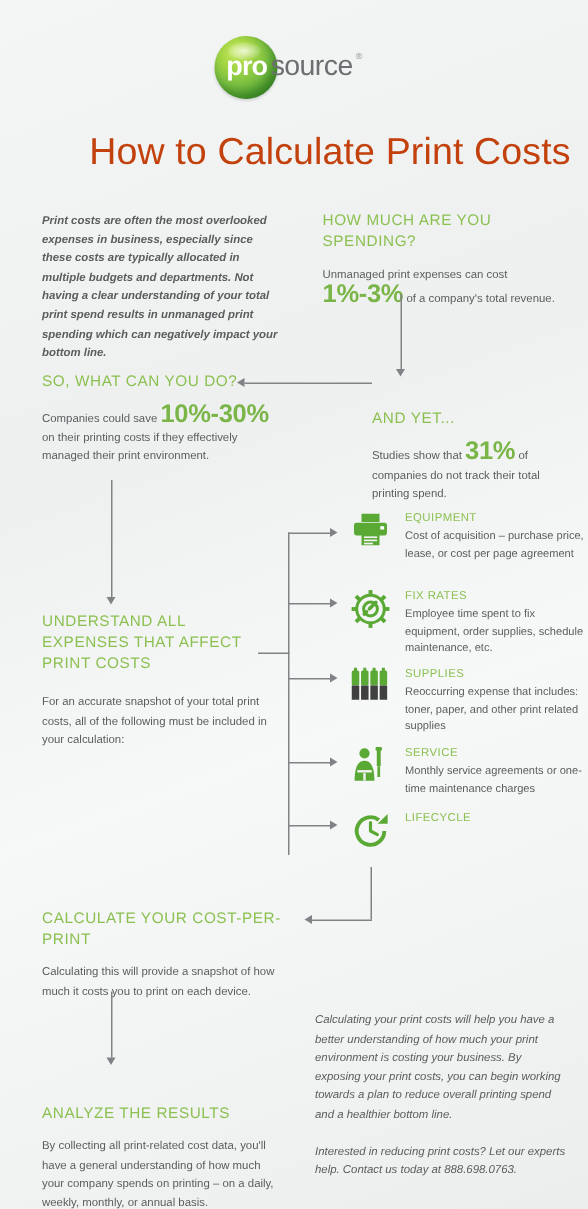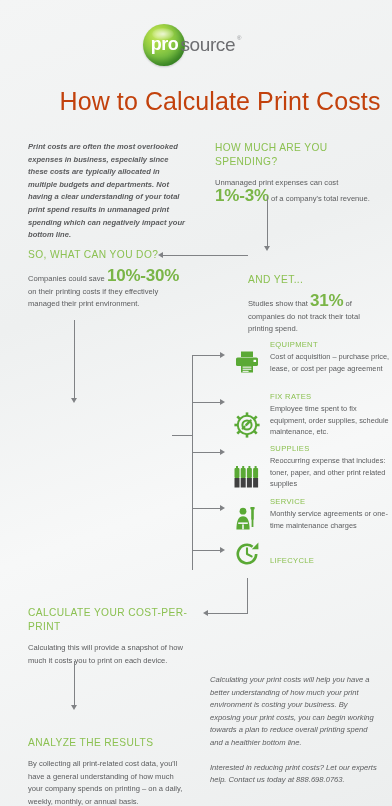--- a/index.html
+++ b/index.html
@@ -141,21 +141,20 @@
     border-bottom: 3.5px solid transparent;
     border-left: 5px solid #808285;
   }
 
   
   .exp-item {
     position: absolute;
     display: flex;
     gap: 8px;
     width: 160px;
-    align-items: flex-end;
   }
   .exp-icon {
     width: 30px;
     min-width: 30px;
     display: flex;
     align-items: flex-start;
     justify-content: center;
     padding-top: 1px;
   }
   .exp-title {
@@ -205,20 +204,24 @@
   </div>
 
   <div class="block" style="left:248px; top:248px; width:135px;margin-top:25px;">
     <div class="sec-head">AND YET...</div>
     <div class="body-txt"><span>Studies show that </span><span class="stat">31%</span><span> of companies do not track their total printing spend.</span></div>
   </div>
 
   <div class="vline" style="left:74px; top:320px; height:78px;"></div>
   <div class="arrow-down" style="left:71px; top:398px;"></div>
 
+  <div class="block" style="left:28px; top:408px; width:150px;">
+    <div class="sec-head" style="margin-bottom:12px;">UNDERSTAND ALL EXPENSES THAT AFFECT PRINT COSTS</div>
+    <div class="body-txt">For an accurate snapshot of your total print costs, all of the following must be included in your calculation:</div>
+  </div>
 
   <div class="hline" style="left:172px; top:435px; width:21px;"></div>
   <div class="vline" style="left:192px; top:355px; height:215px;"></div>
 
   <div class="hline" style="left:192px; top:355px; width:28px;"></div>
   <div class="arrow-right" style="left:220px; top:352px;"></div>
 
   <div class="hline" style="left:192px; top:402px; width:28px;"></div>
   <div class="arrow-right" style="left:220px; top:399px;"></div>
 

